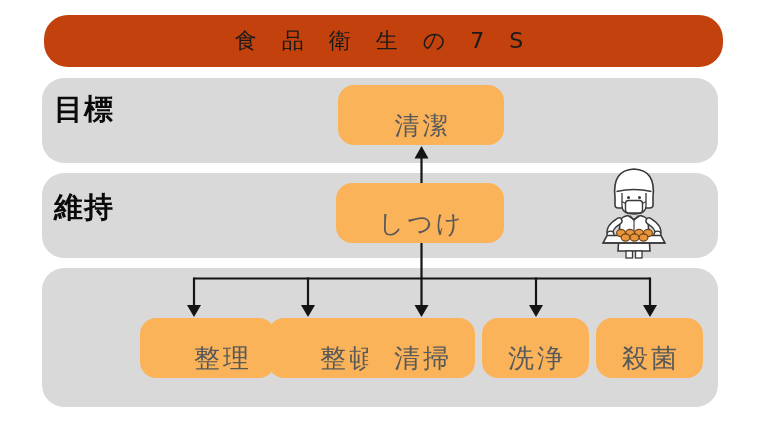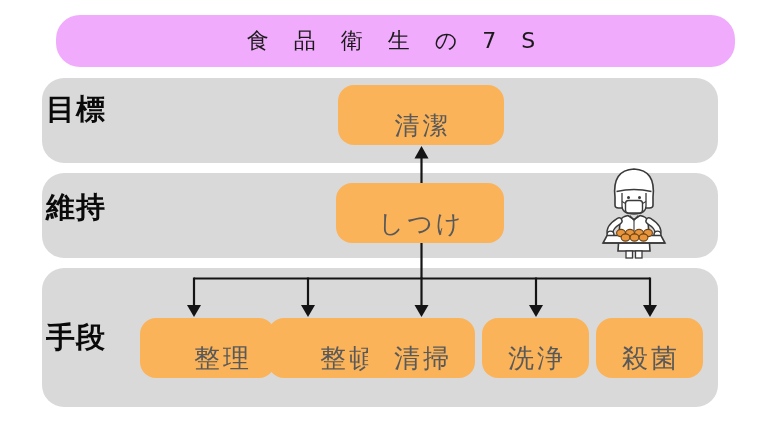--- a/index.html
+++ b/index.html
@@ -1,35 +1,35 @@
 <!DOCTYPE html>
 <html><head>
 <meta charset="utf-8">
 <style>
   html,body{margin:0;padding:0;background:#ffffff;}
   .canvas{
     position:relative;width:768px;height:432px;background:#ffffff;overflow:hidden;
     font-family:"DejaVu Sans","Liberation Sans",sans-serif;
   }
   .banner{
-    position:absolute;left:56px;top:15px;width:679px;height:52px;
-    background:#f0abfc;border-radius:24px;
+    position:absolute;left:44px;top:15px;width:679px;height:52px;
+    background:#c2410c;border-radius:24px;
     display:flex;align-items:center;justify-content:center;
   }
   .banner-text{
     font-size:22px;font-weight:500;color:#1a1a1a;letter-spacing:9px;white-space:pre;
   }
   .strip{
     position:absolute;left:42px;width:676px;background:#D9D9D9;border-radius:22px;
   }
   .strip.goal{top:78px;height:85px;}
   .strip.keep{top:173px;height:85px;}
   .strip.means{top:268px;height:139px;}
   .row-label{
-    position:absolute;left:46px;font-size:29px;font-weight:700;color:#0a0a0a;
+    position:absolute;left:54px;font-size:29px;font-weight:700;color:#0a0a0a;
     line-height:1;letter-spacing:1px;z-index:4;
   }
   .row-label.l1{top:95px;}
   .row-label.l2{top:193px;}
   .row-label.l3{top:323px;}
   .obox{
     position:absolute;background:#FBB359;border-radius:16px;
     display:flex;align-items:center;justify-content:center;
     color:#595959;font-size:25px;letter-spacing:3px;z-index:3;line-height:1;
   }
@@ -78,21 +78,20 @@
       <polygon points="194,317 187,305 201,305"></polygon>
       <polygon points="308,317 301,305 315,305"></polygon>
       <polygon points="421.5,317 414.5,305 428.5,305"></polygon>
       <polygon points="536,317 529,305 543,305"></polygon>
       <polygon points="650,317 643,305 657,305"></polygon>
     </g>
   </svg>
 
   <div class="row-label l1">目標</div>
   <div class="row-label l2">維持</div>
-  <div class="row-label l3">手段</div>
 
   <div class="obox seiketsu">
     <span class="t">清潔</span>
   </div>
   <div class="obox shitsuke">
     <span class="t">しつけ</span>
   </div>
   <div class="obox m m1">
       <span class="t">整理</span>
     </div>

